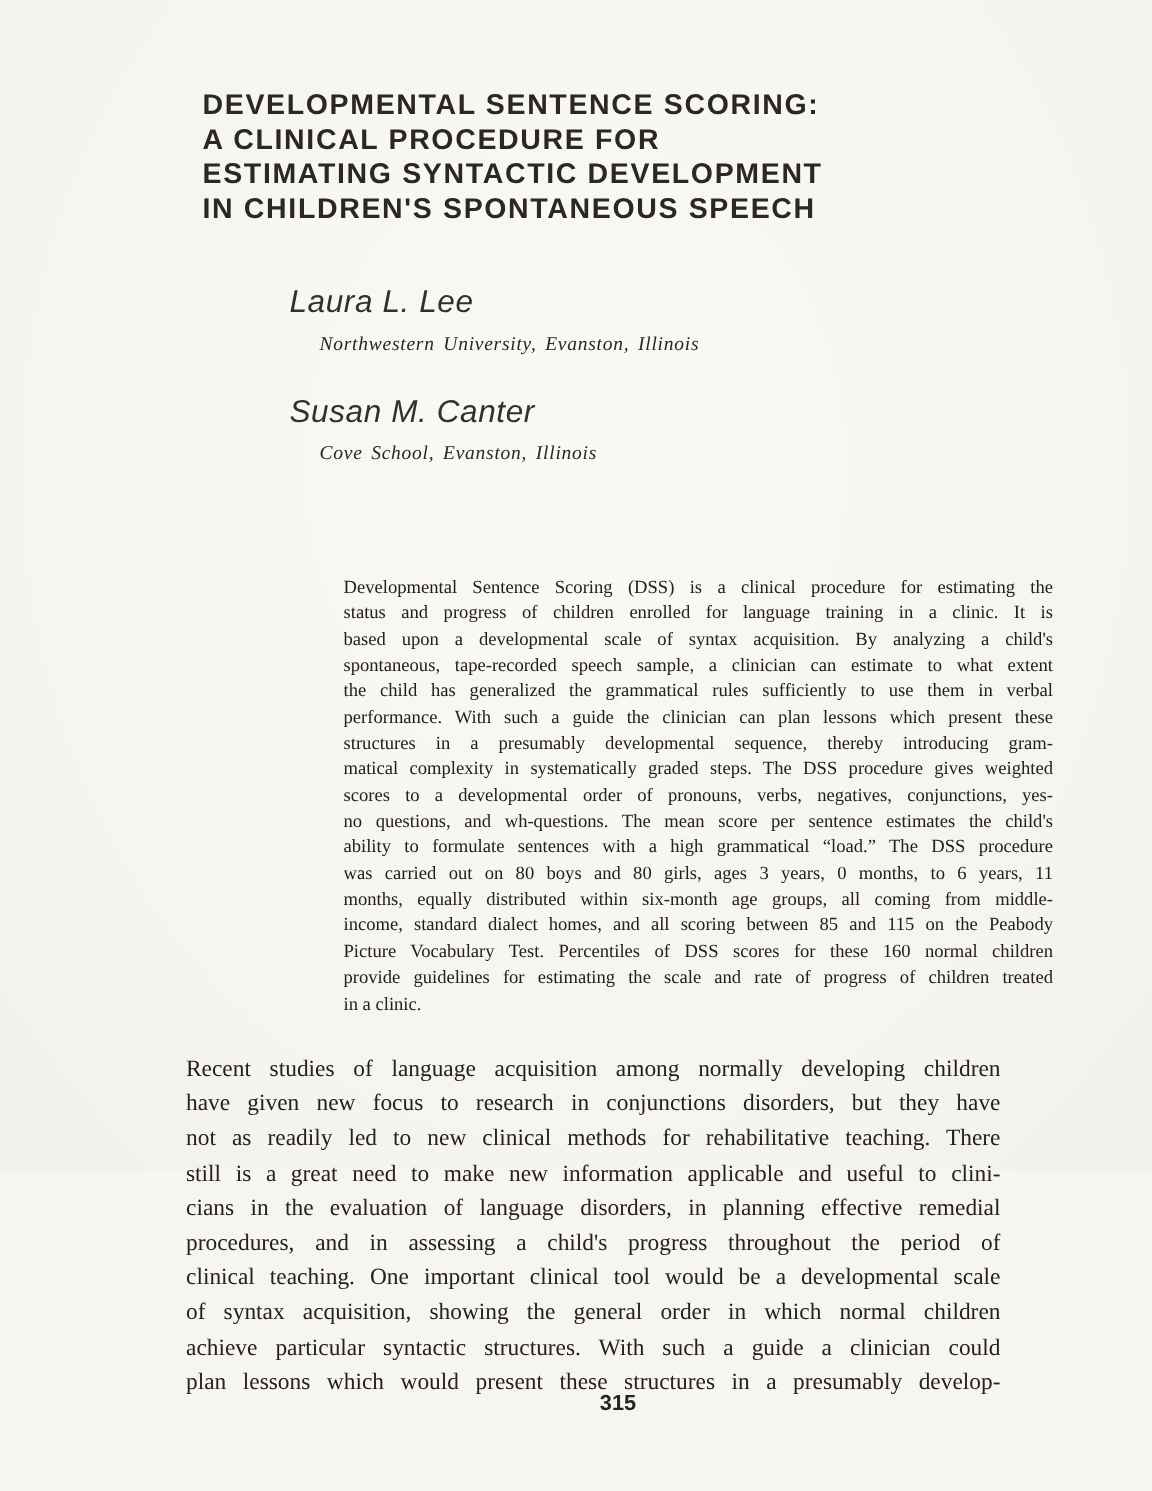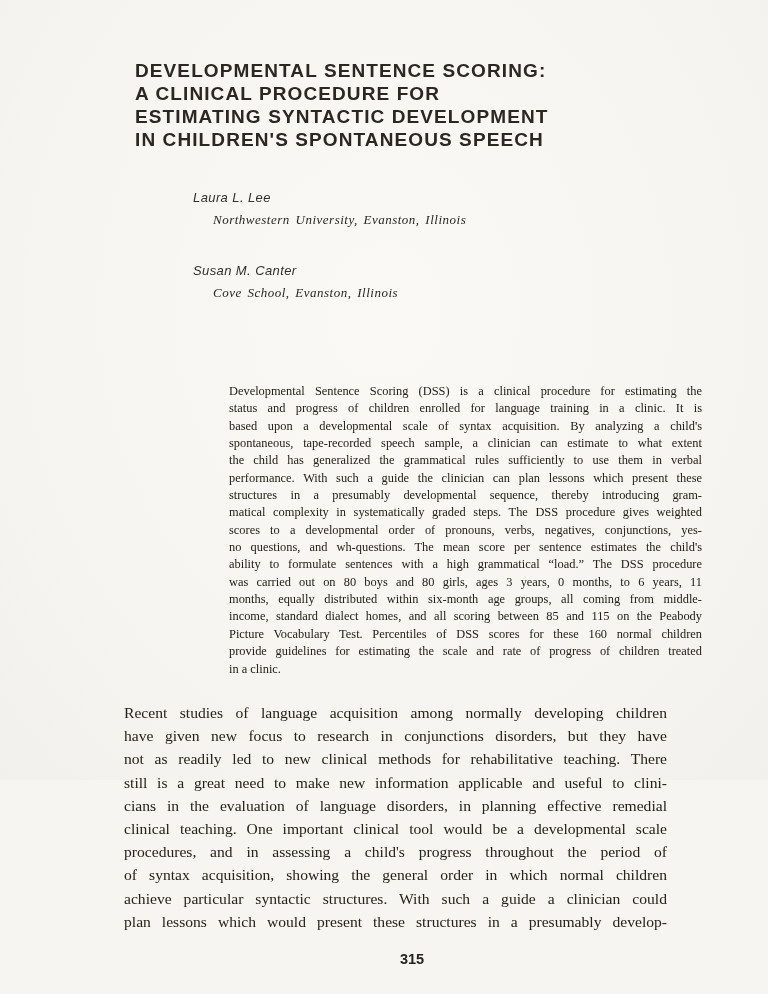--- a/index.html
+++ b/index.html
@@ -25,21 +25,21 @@
     line-height: 23px;
     letter-spacing: 1.1px;
     color: #2b2823;
   }
   .author-block { position: absolute; left: 193px; }
   .author-block.first  { top: 190px; }
   .author-block.second { top: 263px; }
   .author-name {
     font-family: "Liberation Sans", sans-serif;
     font-style: italic;
-    font-size: 13px;
+    font-size: 21px;
     letter-spacing: 0.4px;
     color: #33302b;
   }
   .author-affiliation {
     margin-top: 7px;
     padding-left: 20px;
     font-family: "Liberation Serif", serif;
     font-style: italic;
     font-size: 13px;
     letter-spacing: 0.5px;
@@ -69,21 +69,20 @@
   }
   .abstract .tline:last-child { text-align-last: left; }
   .page-number {
     position: absolute;
     left: 372px; top: 928px; width: 80px;
     text-align: center;
     font-family: "Liberation Sans", sans-serif;
     font-weight: bold;
     font-size: 14.5px;
     color: #26231f;
-    margin-top: 23px;
   }
 </style>
 </head>
 <body>
 
 <div class="paper">
 
   <h1 class="article-title">
       <div class="tline">DEVELOPMENTAL SENTENCE SCORING:</div>
       <div class="tline">A CLINICAL PROCEDURE FOR</div>
@@ -120,22 +119,22 @@
       <div class="tline">provide guidelines for estimating the scale and rate of progress of children treated</div>
       <div class="tline">in a clinic.</div>
     </div>
 
   <div class="body-paragraph justify">
       <div class="tline">Recent studies of language acquisition among normally developing children</div>
       <div class="tline">have given new focus to research in conjunctions disorders, but they have</div>
       <div class="tline">not as readily led to new clinical methods for rehabilitative teaching. There</div>
       <div class="tline">still is a great need to make new information applicable and useful to clini-</div>
       <div class="tline">cians in the evaluation of language disorders, in planning effective remedial</div>
+      <div class="tline">procedures, and in assessing a child's progress throughout the period of</div>
       <div class="tline">clinical teaching. One important clinical tool would be a developmental scale</div>
-      <div class="tline">procedures, and in assessing a child's progress throughout the period of</div>
       <div class="tline">of syntax acquisition, showing the general order in which normal children</div>
       <div class="tline">achieve particular syntactic structures. With such a guide a clinician could</div>
       <div class="tline">plan lessons which would present these structures in a presumably develop-</div>
     </div>
 
   <div class="page-number">315</div>
 
 </div>
 
 </body></html>

